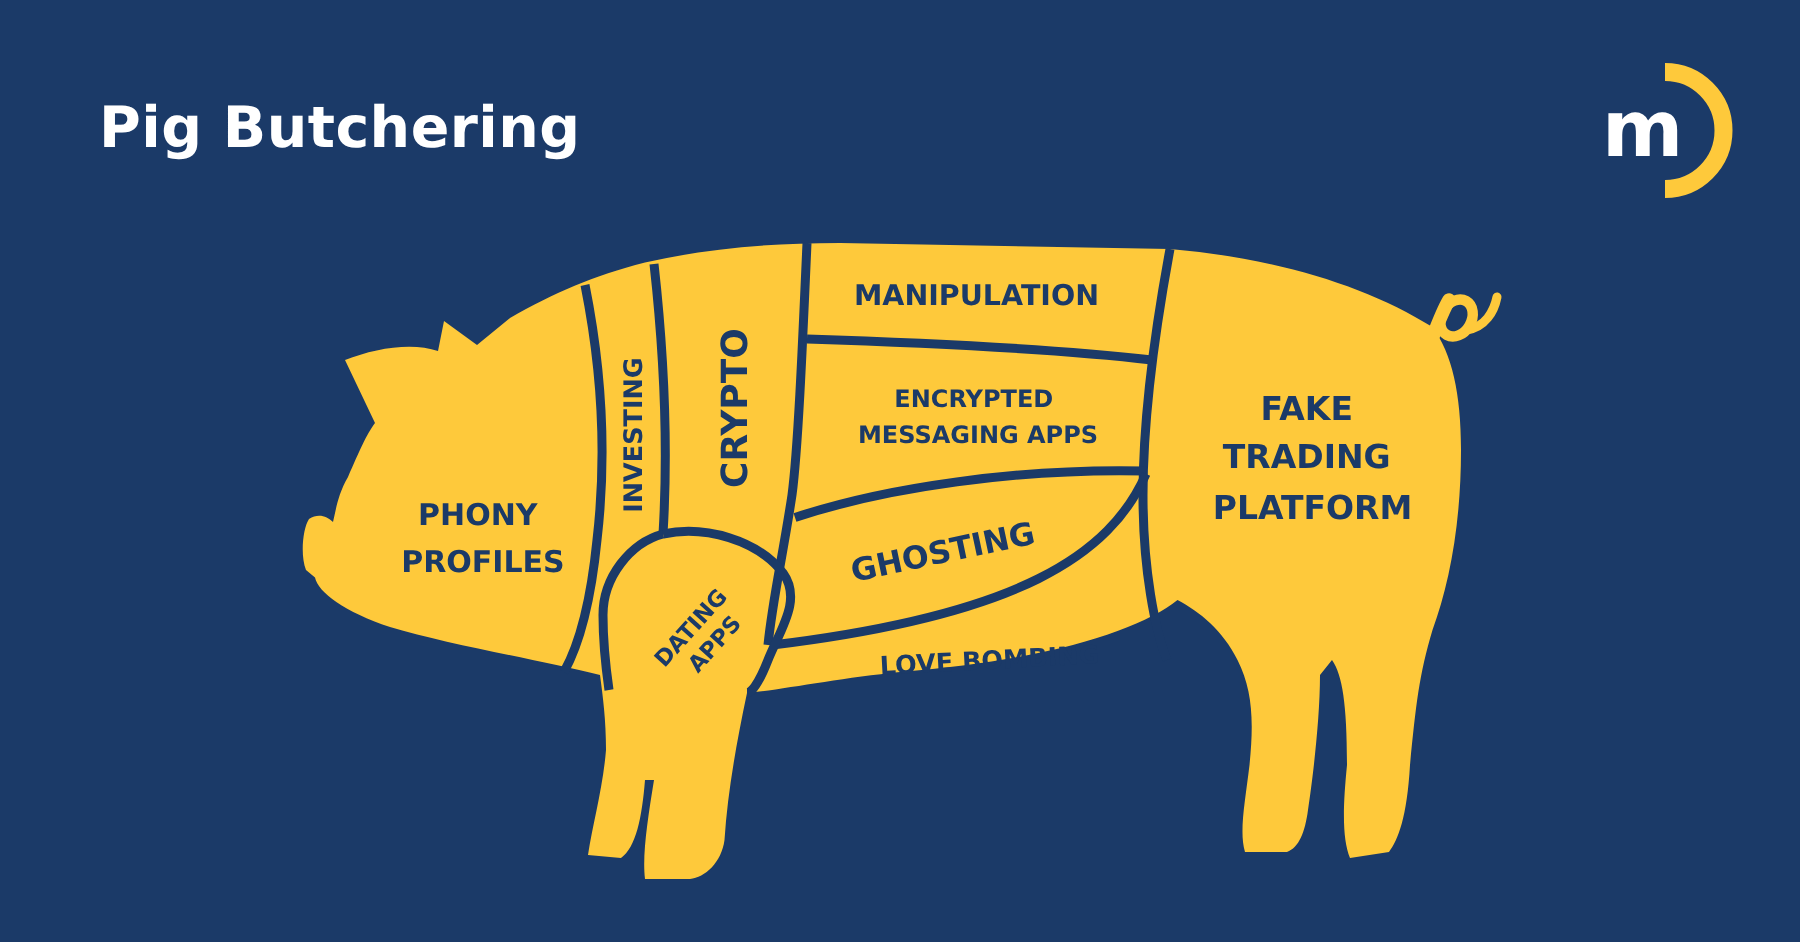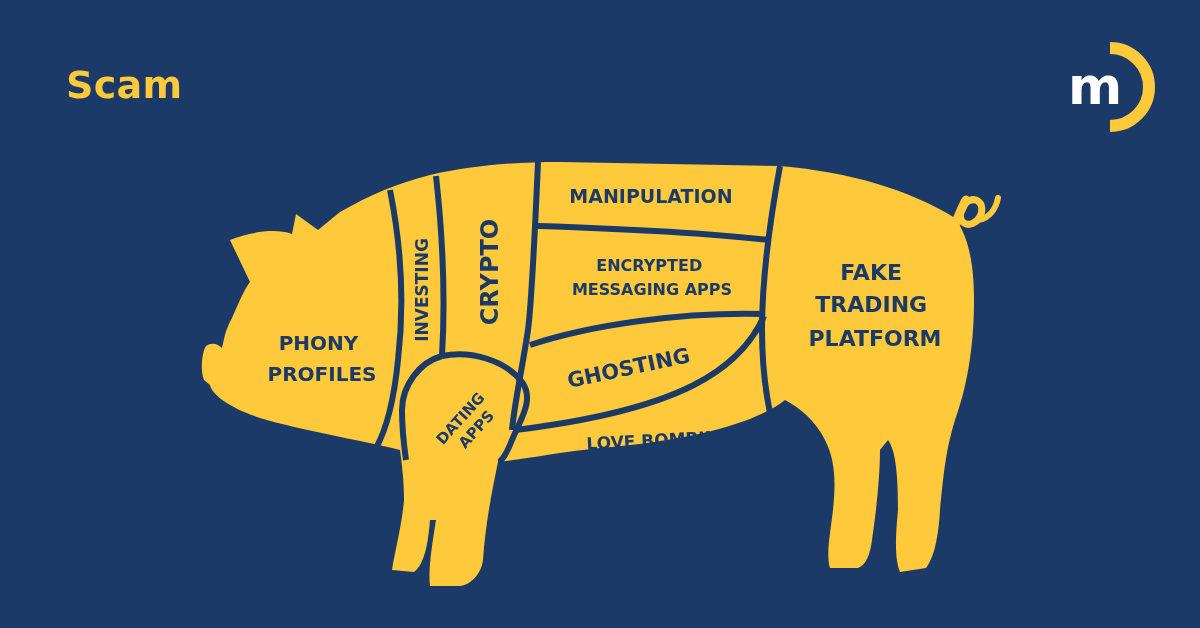--- a/index.html
+++ b/index.html
@@ -8,21 +8,21 @@
   .title .l1 { color: #ffffff; display: block; }
   .title .l2 { color: #fec93b; display: block; }
   .logo { position: absolute; left: 1062px; top: 42px; width: 100px; height: 90px; }
   svg.pig { position: absolute; left: 0; top: 0; }
   .lbl { font-family: "DejaVu Sans", sans-serif; font-weight: bold; fill: #1b3a68; }
 </style>
 </head>
 <body>
 
 <div class="title">
-  <span class="l2">Scam</span>
+  <span class="l1">Pig Butchering</span>
 </div>
 
 <svg class="logo" viewBox="0 0 100 90">
   <path d="M48 6 A39 39 0 1 1 48 84" fill="none" stroke="#fec93b" stroke-width="12"></path>
   <text x="6" y="62" font-family="DejaVu Sans, sans-serif" font-weight="bold" font-size="52" fill="#ffffff">m</text>
 </svg>
 
 <svg class="pig" width="1200" height="628" viewBox="0 0 1200 628">
 
   <g>

